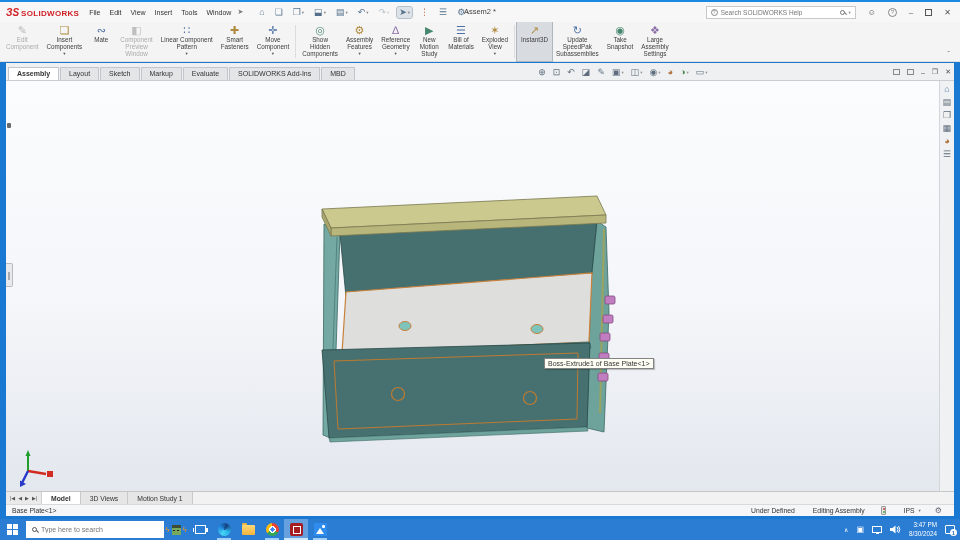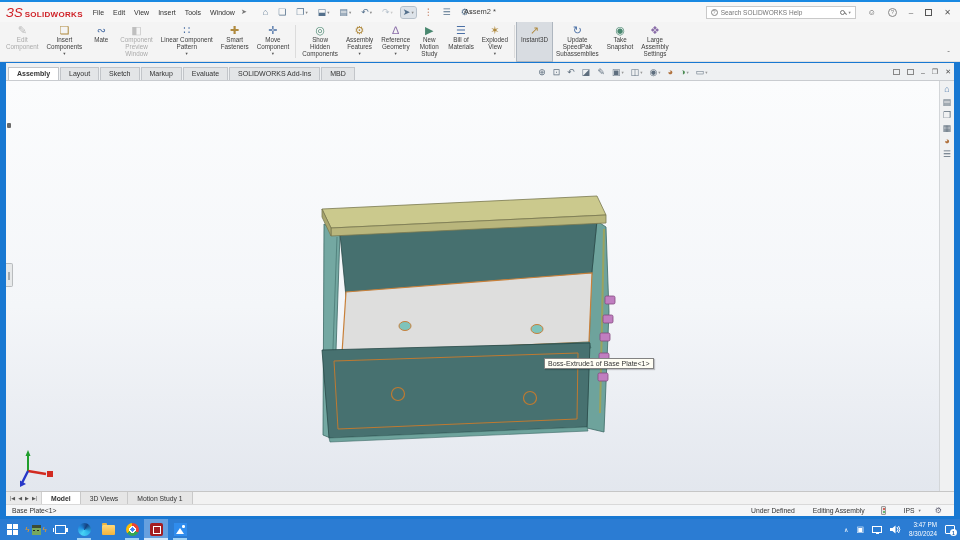--- a/index.html
+++ b/index.html
@@ -6,21 +6,21 @@
   html,body { width:960px; height:540px; overflow:hidden; font-family:"Liberation Sans",sans-serif; }
   i { font-style:normal; }
   .screen { position:relative; width:960px; height:540px; background:#fff; }
 
   
   .topline { height:2px; background:#1989e2; }
 
   
   .titlebar { height:20px; background:#f7f7f7; display:flex; align-items:center; padding:0 6px; font-size:7px; color:#333; position:relative; }
   .logo { display:flex; align-items:baseline; gap:2px; margin-right:10px; }
-  .logo-ds { color:#cf1f25; font-weight:normal; font-style:italic; font-size:13px; }
+  .logo-ds { color:#cf1f25; font-weight:bold; font-style:italic; font-size:10px; }
   .logo-text { color:#cf1f25; font-weight:bold; font-size:8px; letter-spacing:.3px; }
   .menus { display:flex; gap:9px; }
   .menus span { cursor:default; }
   .pin-glyph { margin-left:6px; color:#777; font-size:7px; }
   .qat { display:flex; align-items:center; gap:6px; margin-left:14px; }
   .qbtn { display:flex; align-items:center; gap:1px; padding:1px 2px; border-radius:2px; }
   .qg { font-size:9px; color:#54708c; line-height:9px; }
   .qc { font-size:4.5px; color:#888; }
   .qbtn.sel { background:#dde3e9; outline:1px solid #b6c0ca; }
   .qbtn.dis { opacity:.4; }
@@ -447,20 +447,24 @@
 
   <div class="taskbar">
     <div class="tb-slot">
       <span class="startgrid">
           <i></i>
           <i></i>
           <i></i>
           <i></i>
         </span>
     </div>
+    <div class="tb-search">
+      <span class="mag"></span>
+      <input placeholder="Type here to search" style="">
+    </div>
     <div class="tb-slot">
       <span class="bolt">ϟ</span>
       <span class="frank">
           <span class="face"></span>
         </span>
       <span class="bolt">ϟ</span>
     </div>
     <div class="tb-slot">
         <span class="tview"></span>
       </div>

